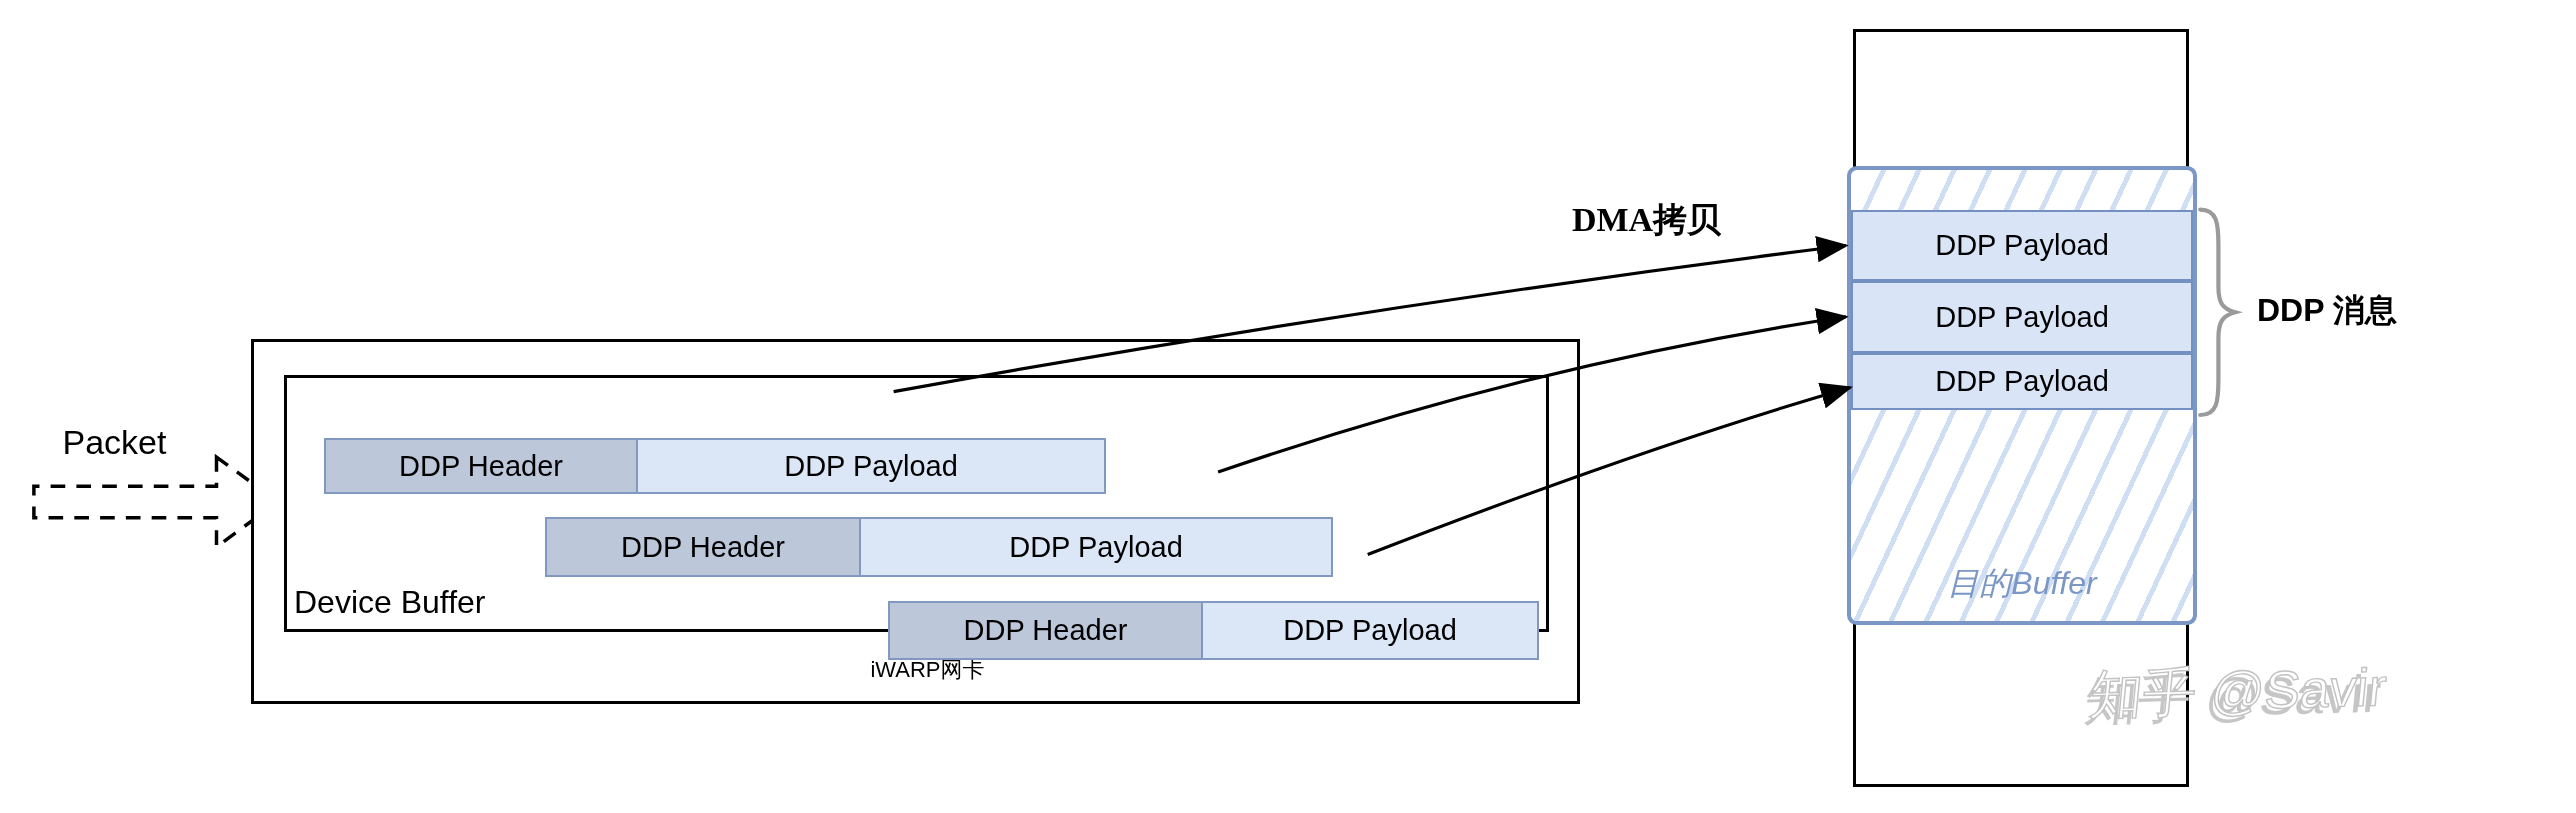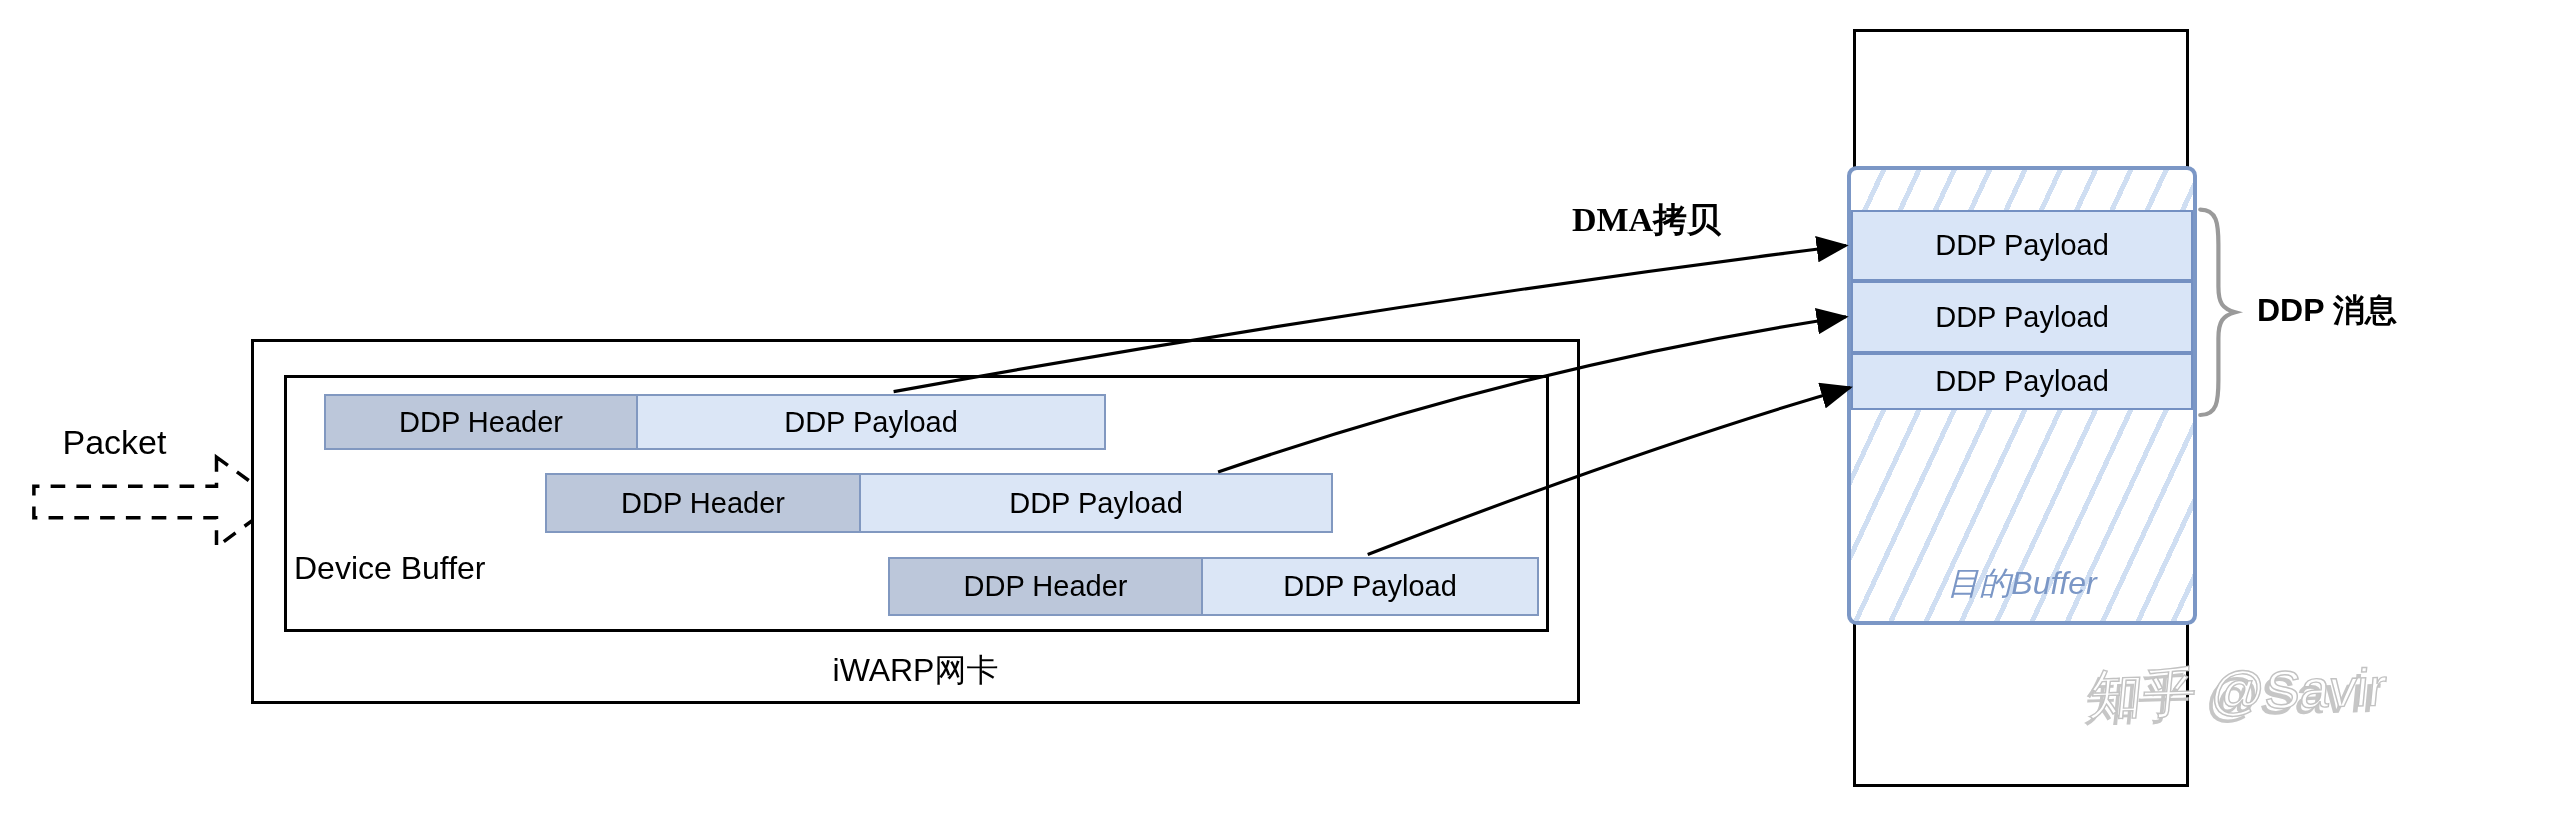--- a/index.html
+++ b/index.html
@@ -22,29 +22,29 @@
   .outer-box{
     left:251px;top:339px;width:1329px;height:365px;
     border:3.5px solid #000;box-sizing:border-box;background:#fff;
   }
   .inner-box{
     left:284px;top:375px;width:1265px;height:257px;
     border:3.5px solid #000;box-sizing:border-box;background:#fff;
   }
   .nic-label{
     left:251px;top:652px;width:1329px;height:36px;
-    font-size:32px;line-height:36px;text-align:center;color:#000;
+    font-size:22px;line-height:36px;text-align:center;color:#000;padding-left:12px;
   }
   .devbuf-label{
-    left:294px;top:550px;height:36px;
+    left:294px;top:584px;height:36px;
     font-size:32px;line-height:36px;color:#000;white-space:nowrap;
   }
 
   
-  .bar{display:flex;box-sizing:border-box;border:2.8px solid #8198c0;}
+  .bar{display:flex;box-sizing:border-box;border:2.8px solid #8198c0;margin-top:44px;}
   .bar .cell{
     box-sizing:border-box;display:flex;align-items:center;justify-content:center;
     font-size:29px;color:#000;white-space:nowrap;
   }
   .bar .hdr{background:#bcc7da;border-right:2.8px solid #8198c0;}
   .bar .pld{background:#dbe6f6;}
   .bar1{left:324px;top:394px;width:782px;height:56px;}
   .bar1 .hdr{width:312px;}
   .bar1 .pld{flex:1;}
   .bar2{left:545px;top:473px;width:788px;height:60px;}

